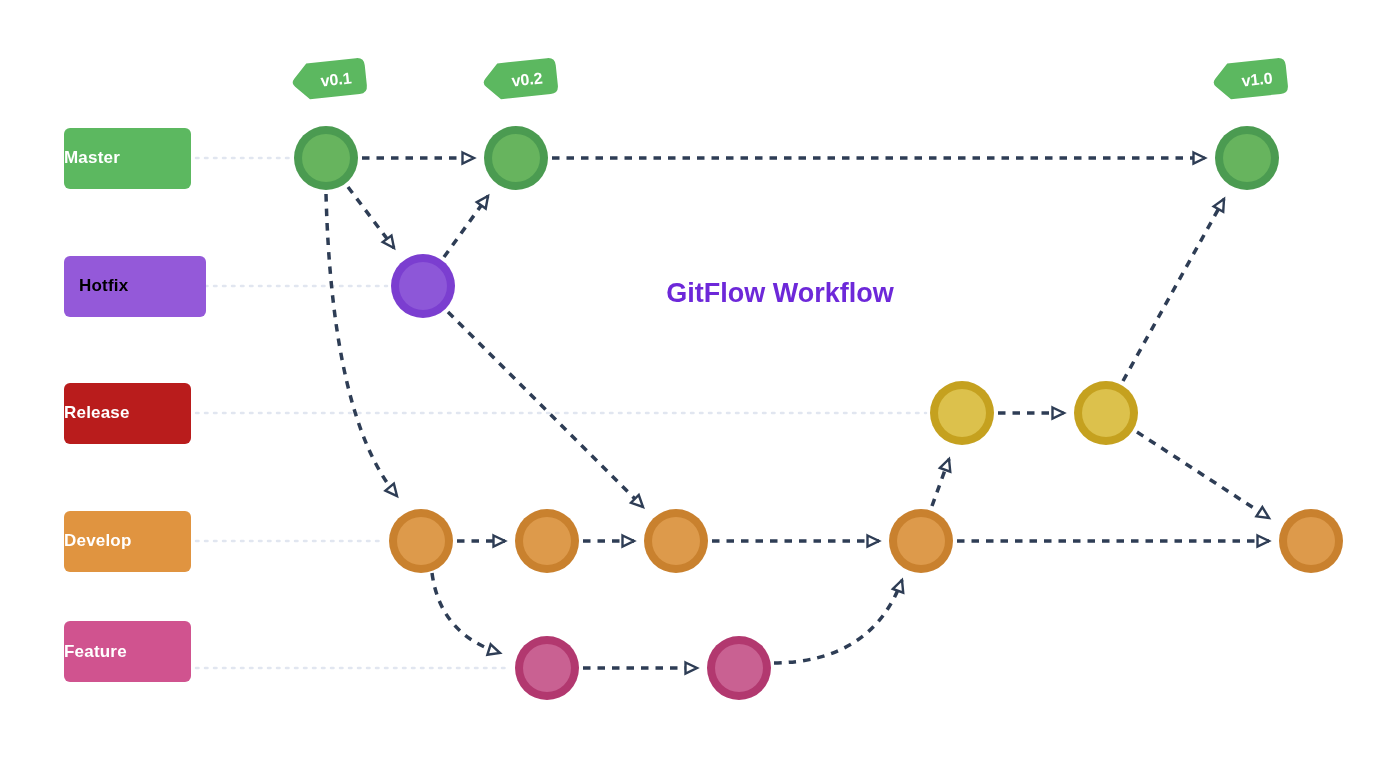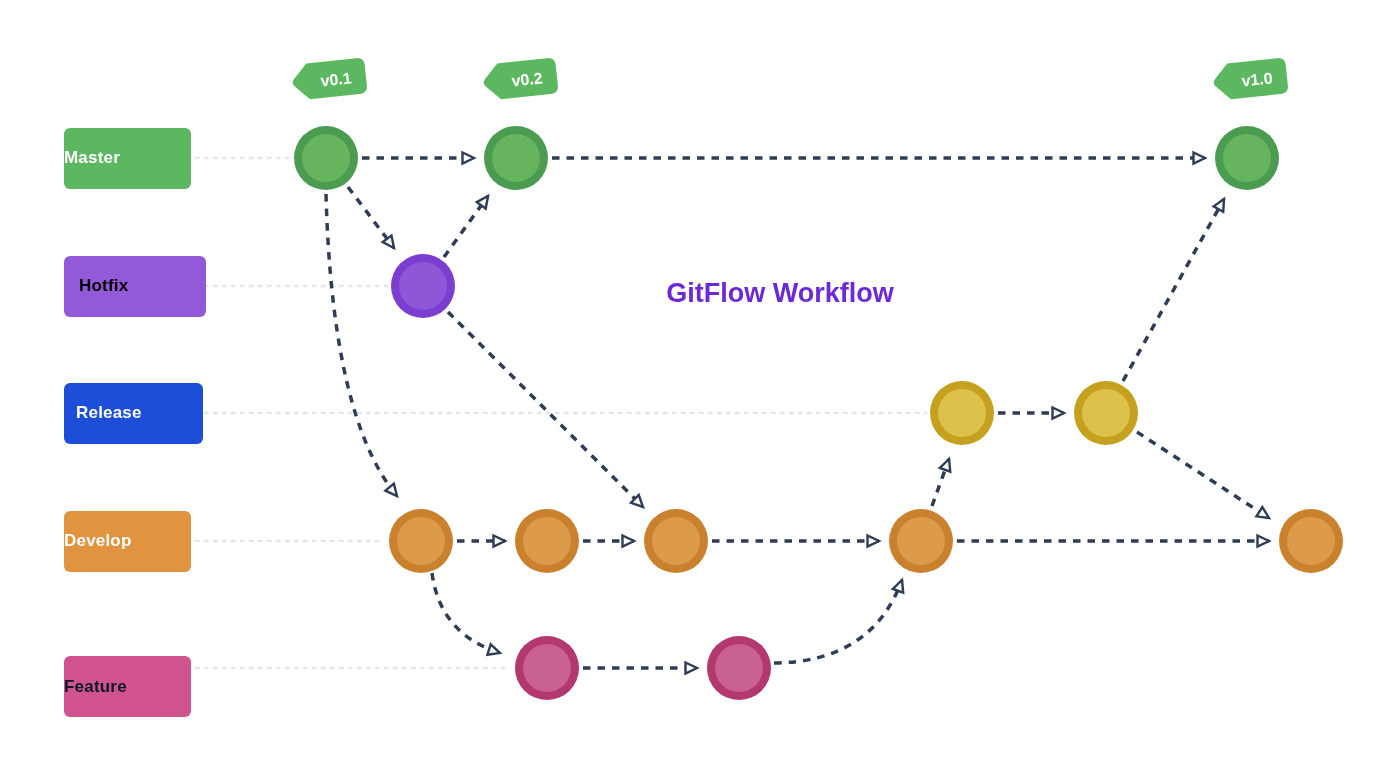--- a/index.html
+++ b/index.html
@@ -140,27 +140,27 @@
       </g>
   </svg>
 
   <div id="labels-layer">
       <div class="branch-label" style="left: 64px; top: 127.5px; background: rgb(92, 184, 96); color: rgb(255, 255, 255);">
         <span>Master</span>
       </div>
       <div class="branch-label" style="left: 64px; top: 255.5px; background: rgb(148, 89, 217); color: #000000; padding-left: 15px;">
         <span>Hotfix</span>
       </div>
-      <div class="branch-label" style="left: 64px; top: 382.5px; background: #1d4ed8; color: rgb(255, 255, 255); padding-left: 12px;">
+      <div class="branch-label" style="left: 64px; top: 382.5px; background: #b91c1c; color: rgb(255, 255, 255);">
         <span>Release</span>
       </div>
       <div class="branch-label" style="left: 64px; top: 510.5px; background: rgb(224, 148, 64); color: rgb(255, 255, 255);">
         <span>Develop</span>
       </div>
-      <div class="branch-label" style="left: 64px; top: 656px; background: rgb(208, 83, 143); color: #0f172a;">
+      <div class="branch-label" style="left: 64px; top: 621px; background: rgb(208, 83, 143); color: #ffffff;">
         <span>Feature</span>
       </div>
     </div>
   <div id="tags-layer">
       <div class="version-tag" style="left: 290px; top: 59px; transform: rotate(-6deg);">
         <svg width="80" height="40" viewBox="0 0 80 40">
           <path d="M 18,2 H 68 Q 76,2 76,10 V 30 Q 76,38 68,38 H 18 L 4.5,24 Q 0.5,20 4.5,16 Z" fill="#5cb860"></path>
           <text x="46" y="21" text-anchor="middle" dominant-baseline="central" fill="#ffffff" font-size="16" font-weight="700" font-family="&quot;Liberation Sans&quot;, sans-serif">v0.1</text>
         </svg>
       </div>

